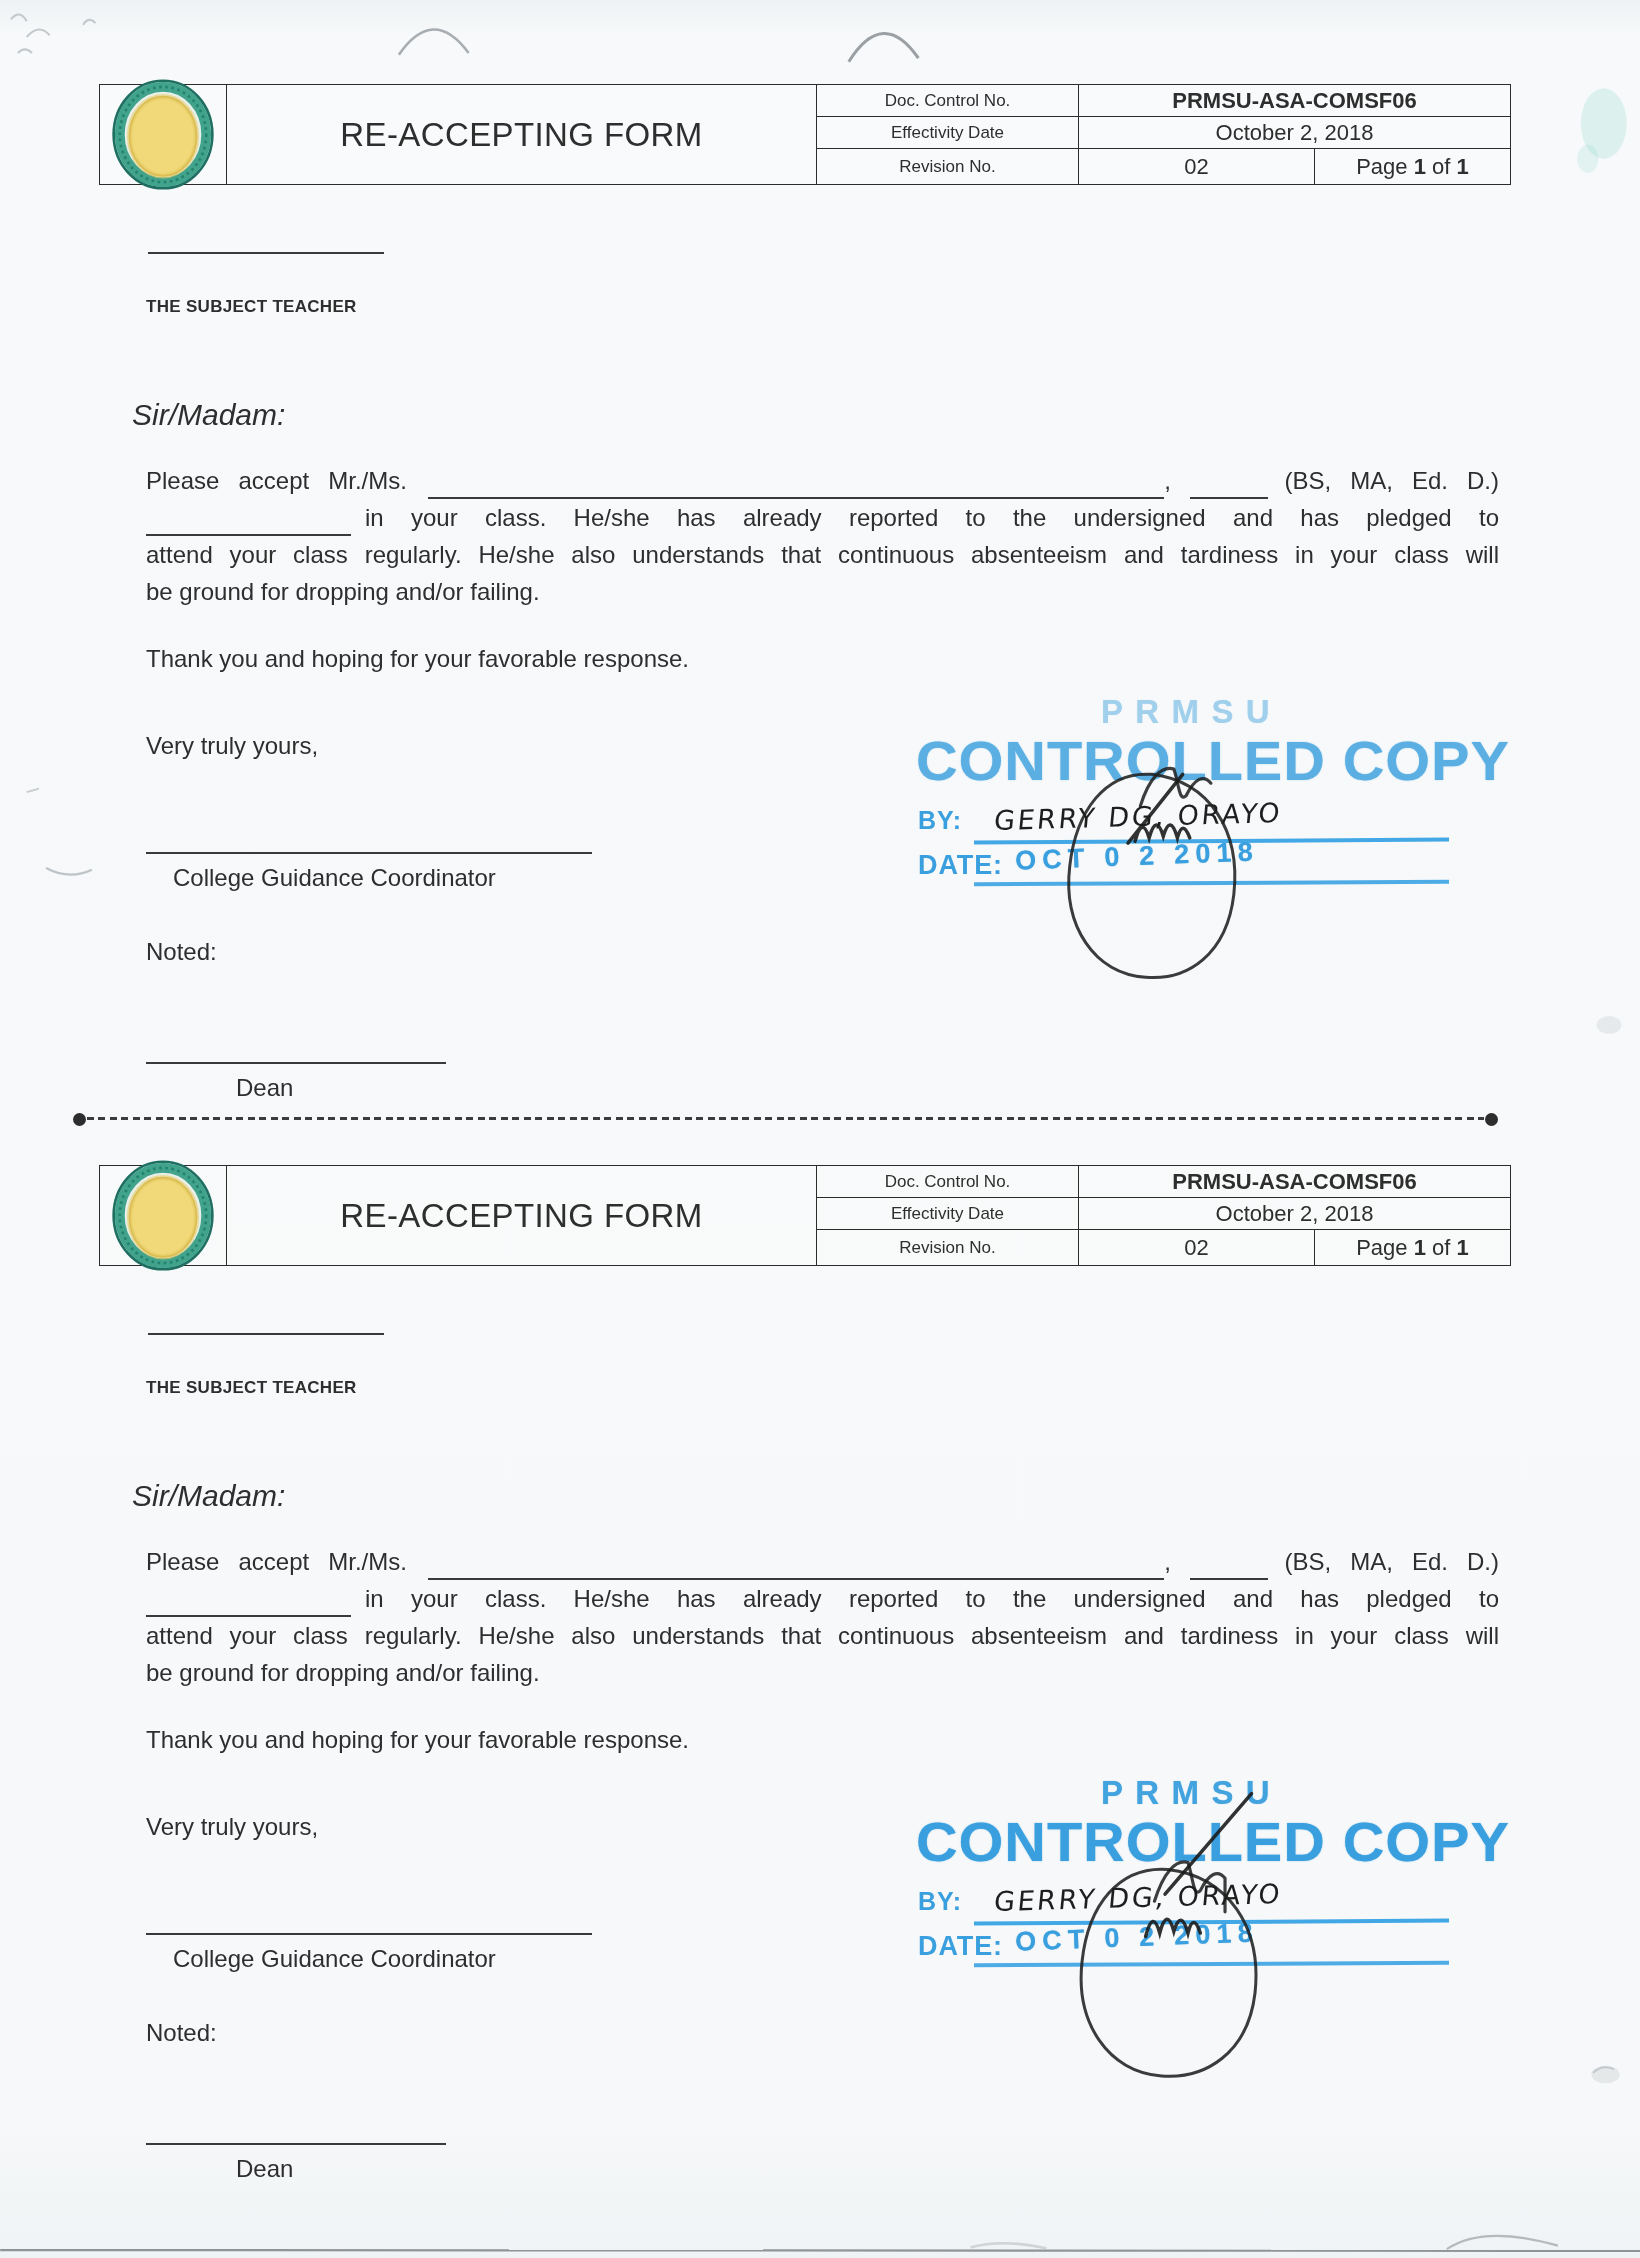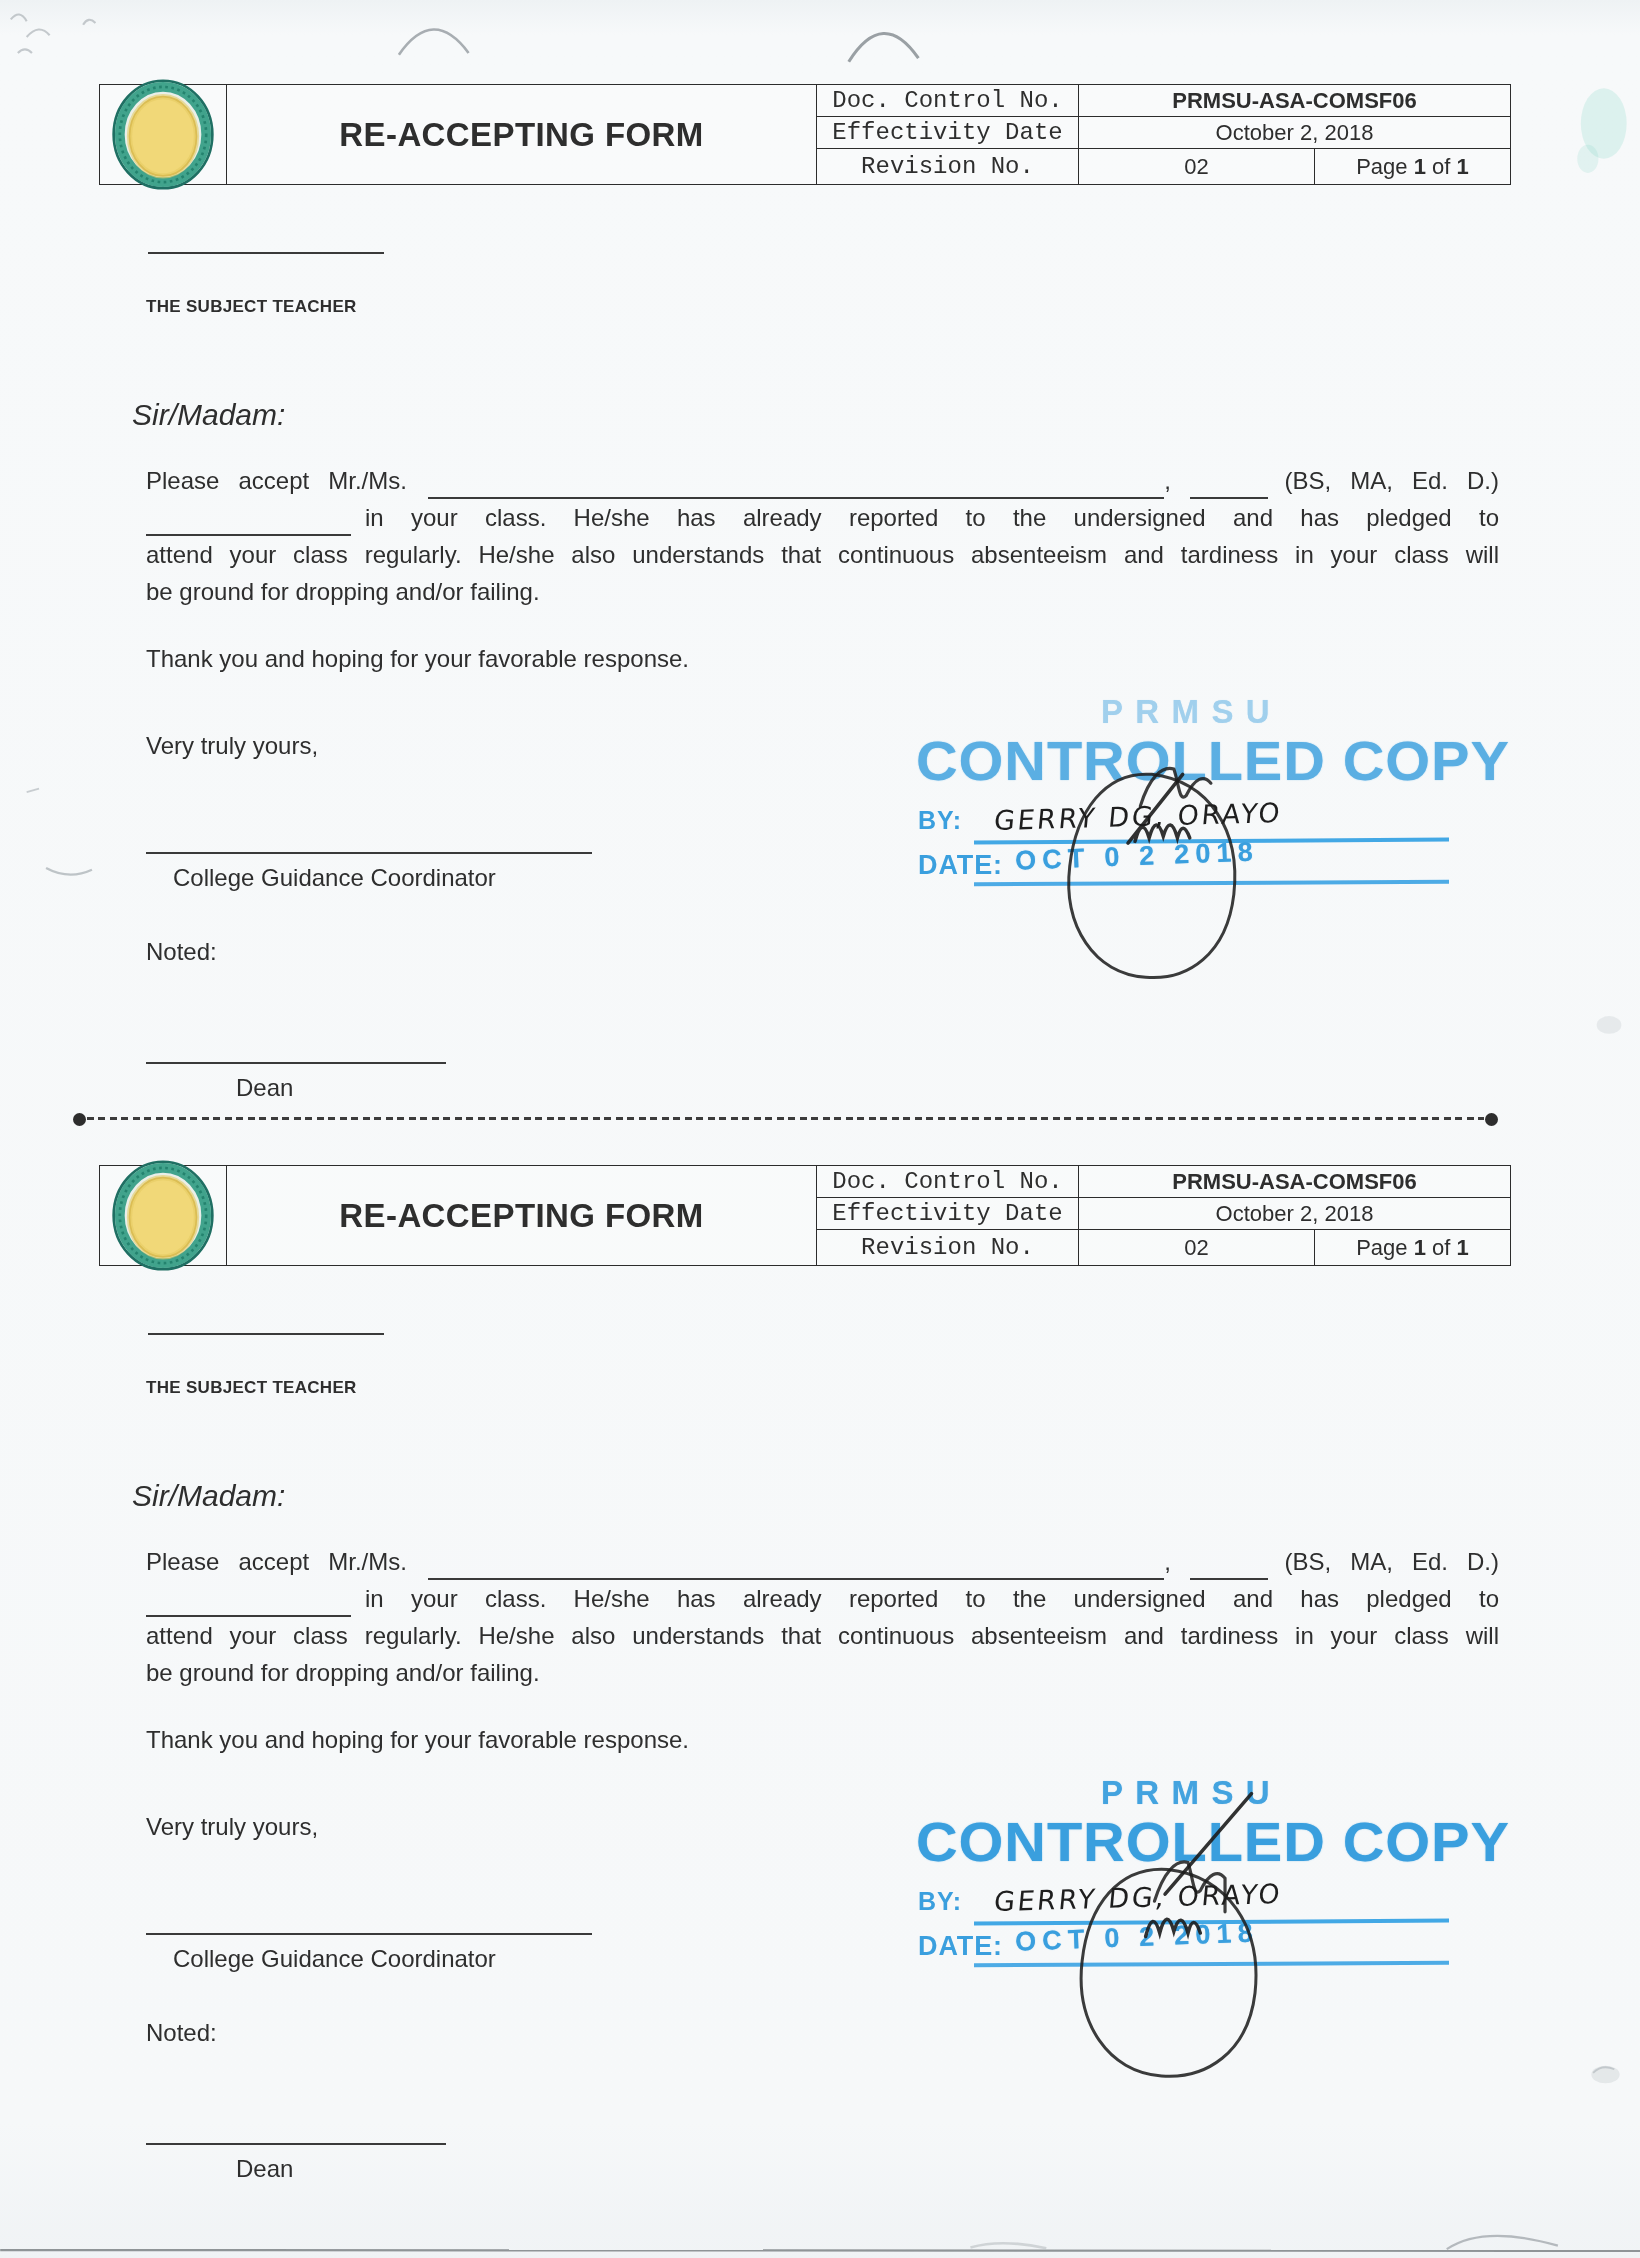--- a/index.html
+++ b/index.html
@@ -24,24 +24,24 @@
   .hdr .cell{border-right:1.8px solid #2c2c2c;border-bottom:1.8px solid #2c2c2c;
     display:flex;align-items:center;justify-content:center;box-sizing:border-box;}
   .c-logo{grid-column:1;grid-row:1/4;border-bottom:none!important;}
   .c-title{grid-column:2;grid-row:1/4;border-bottom:none!important;}
   .c-l1{grid-column:3;grid-row:1;} .c-l2{grid-column:3;grid-row:2;}
   .c-l3{grid-column:3;grid-row:3;border-bottom:none!important;}
   .c-v1{grid-column:4/6;grid-row:1;border-right:none!important;text-align:center;}
   .c-v2{grid-column:4/6;grid-row:2;border-right:none!important;}
   .c-v3a{grid-column:4;grid-row:3;border-bottom:none!important;}
   .c-v3b{grid-column:5;grid-row:3;border-right:none!important;border-bottom:none!important;}
-  .hdr-label{font-size:24px;font-family:Liberation Mono, monospace;}
+  .hdr-label{font-size:17px;}
   .hdr-value{font-size:22px;}
   .bold{font-weight:bold;}
-  .form-title{font-size:33px;font-weight:bold;letter-spacing:0.4px;}
+  .form-title{font-size:33px;font-weight:normal;letter-spacing:0.4px;}
   
   .seal{width:104px;height:113px;}
 
   
   .abs{position:absolute;}
   .shortline{left:148px;top:168px;width:236px;height:0;border-top:2.6px solid #3a3a3a;}
   .addressee{left:146px;top:213px;font-size:17px;font-weight:bold;letter-spacing:0.3px;}
   .salutation{left:132px;top:314px;font-size:30px;font-style:italic;}
   .para{left:146px;width:1353px;font-size:24px;line-height:37px;}
   .p1{top:378px;display:flex;align-items:baseline;}

